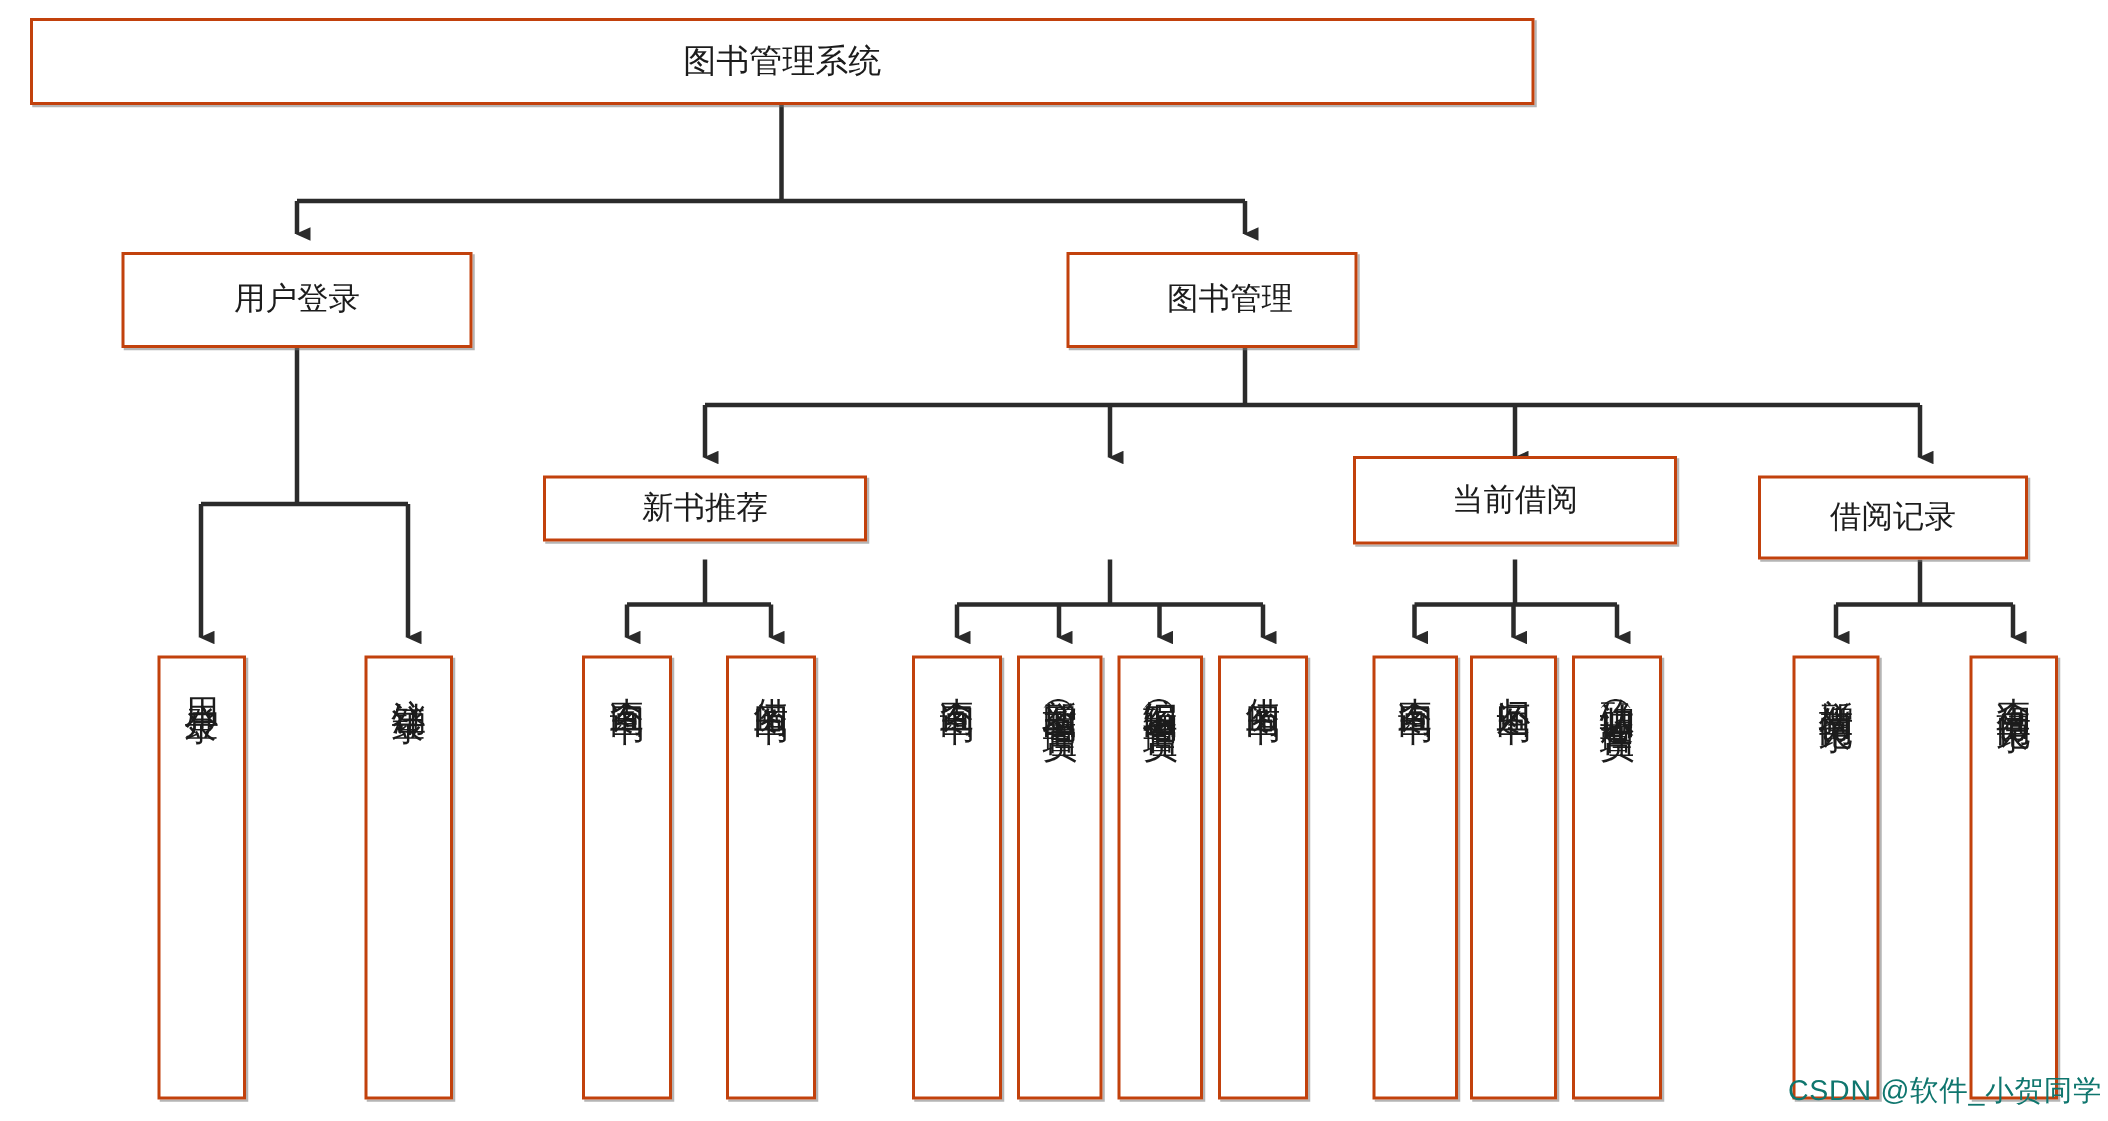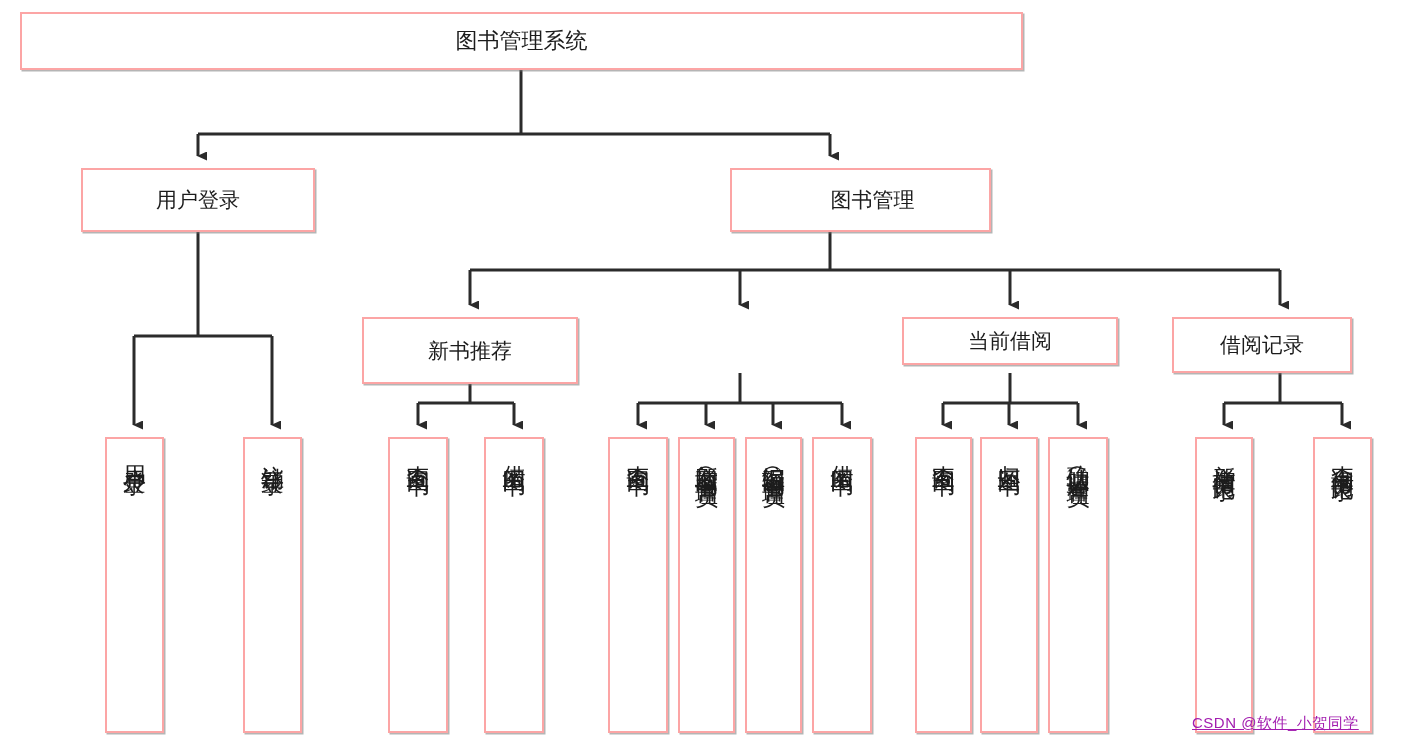--- a/index.html
+++ b/index.html
@@ -24,21 +24,21 @@
     position: absolute;
     left: 0;
     top: 0;
     width: 1405px;
     height: 747px;
   }
   .node-box {
     position: absolute;
     box-sizing: border-box;
     background: #ffffff;
-    border: 2px solid #fca5a5;
+    border: 2px solid #c2410c;
     display: flex;
     align-items: center;
     justify-content: center;
     box-shadow: 1.5px 1.5px 0 rgba(120,120,120,0.55);
   }
   .node-label {
     color: #1c1c1c;
     font-family: "Liberation Sans", "DejaVu Sans", sans-serif;
     line-height: 1.22;
     text-align: center;
@@ -57,26 +57,25 @@
   }
   .node-box.vertical .node-label {
     writing-mode: vertical-rl;
     text-orientation: upright;
     font-size: 23px;
     letter-spacing: 3px;
     line-height: 1;
   }
   .watermark {
     position: absolute;
-    font-size: 15px;
-    color: #a21caf;
+    font-size: 19px;
+    color: #0f766e;
     font-family: "Liberation Sans", "DejaVu Sans", sans-serif;
     white-space: nowrap;
     letter-spacing: 0.5px;
-    text-decoration: underline;
   }
 </style>
 </head>
 <body>
 
 <div id="diagram-canvas">
 
   <svg class="connectors" viewBox="0 0 1405 747" xmlns="http://www.w3.org/2000/svg">
     <defs>
       <marker id="arrowhead" markerWidth="9" markerHeight="10" refX="4.5" refY="9" orient="auto" markerUnits="userSpaceOnUse">
@@ -127,28 +126,28 @@
     </g>
   </svg>
 
   <div class="node-box root horizontal" style="left:20px; top:12px; width:1003px; height:58px;">
     <span class="node-label">图书管理系统</span>
   </div>
 
   <div class="node-box horizontal" style="left:81px; top:168px; width:234px; height:64px;">
     <span class="node-label">用户登录</span>
   </div>
-  <div class="node-box horizontal" style="left:730px; top:168px; width:261px; height:64px;padding-left:24px;">
+  <div class="node-box horizontal" style="left:711px; top:168px; width:194px; height:64px;padding-left:24px;">
     <span class="node-label">图书管理</span>
   </div>
 
-  <div class="node-box horizontal" style="left:362px; top:317px; width:216px; height:67px;">
+  <div class="node-box horizontal" style="left:362px; top:317px; width:216px; height:44px;">
     <span class="node-label">新书推荐</span>
   </div>
-  <div class="node-box horizontal" style="left:902px; top:317px; width:216px; height:48px;">
+  <div class="node-box horizontal" style="left:902px; top:304px; width:216px; height:59px;">
     <span class="node-label">当前借阅</span>
   </div>
   <div class="node-box horizontal" style="left:1172px; top:317px; width:180px; height:56px;">
     <span class="node-label">借阅记录</span>
   </div>
 
   <div class="node-box vertical" style="left:105px; top:437px; width:59px; height:296px;">
     <span class="node-label">用户登录</span>
   </div>
   <div class="node-box vertical" style="left:243px; top:437px; width:59px; height:296px;">

